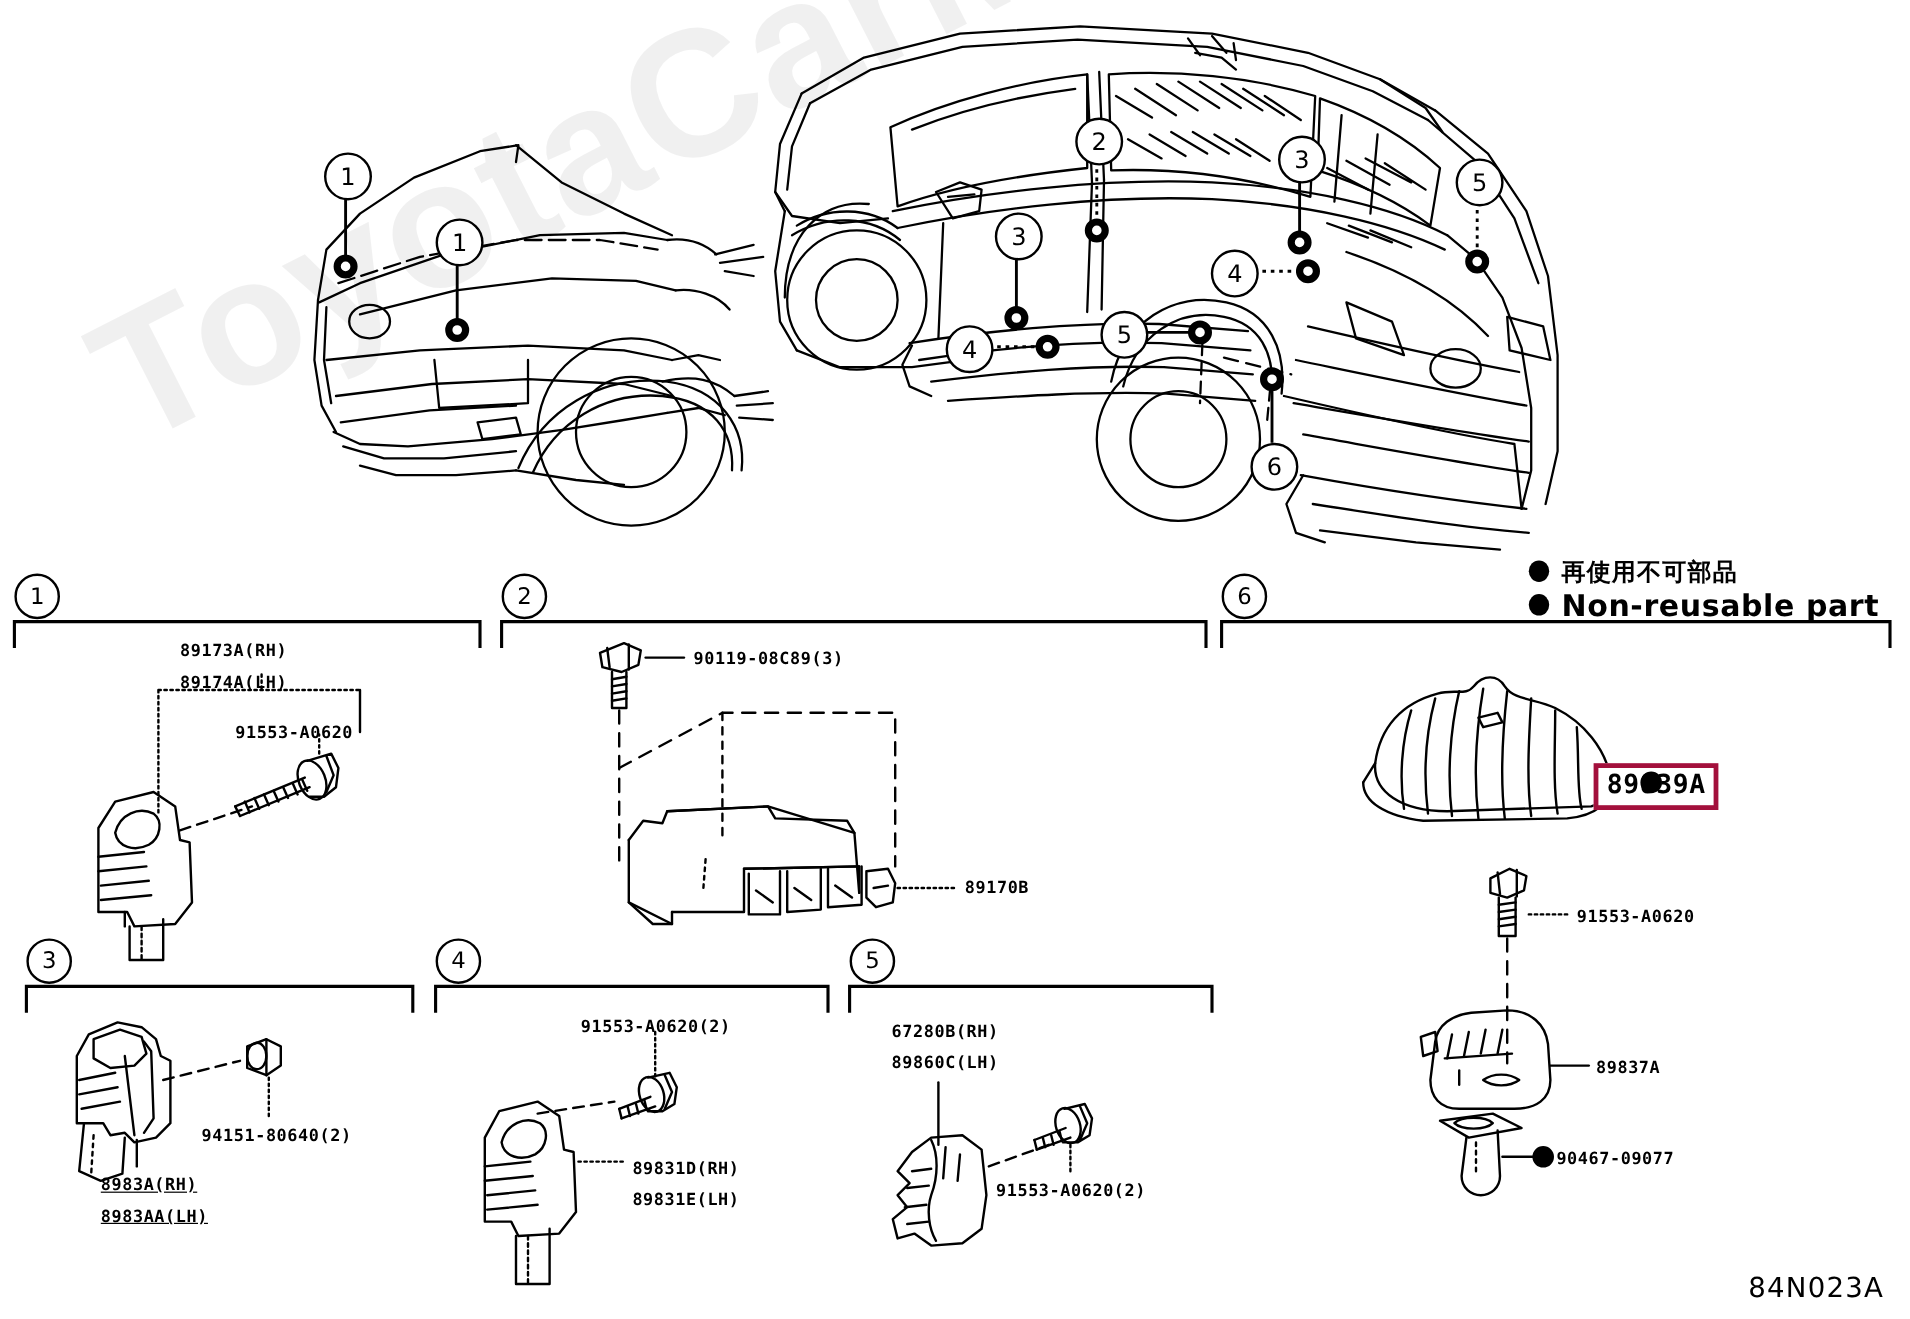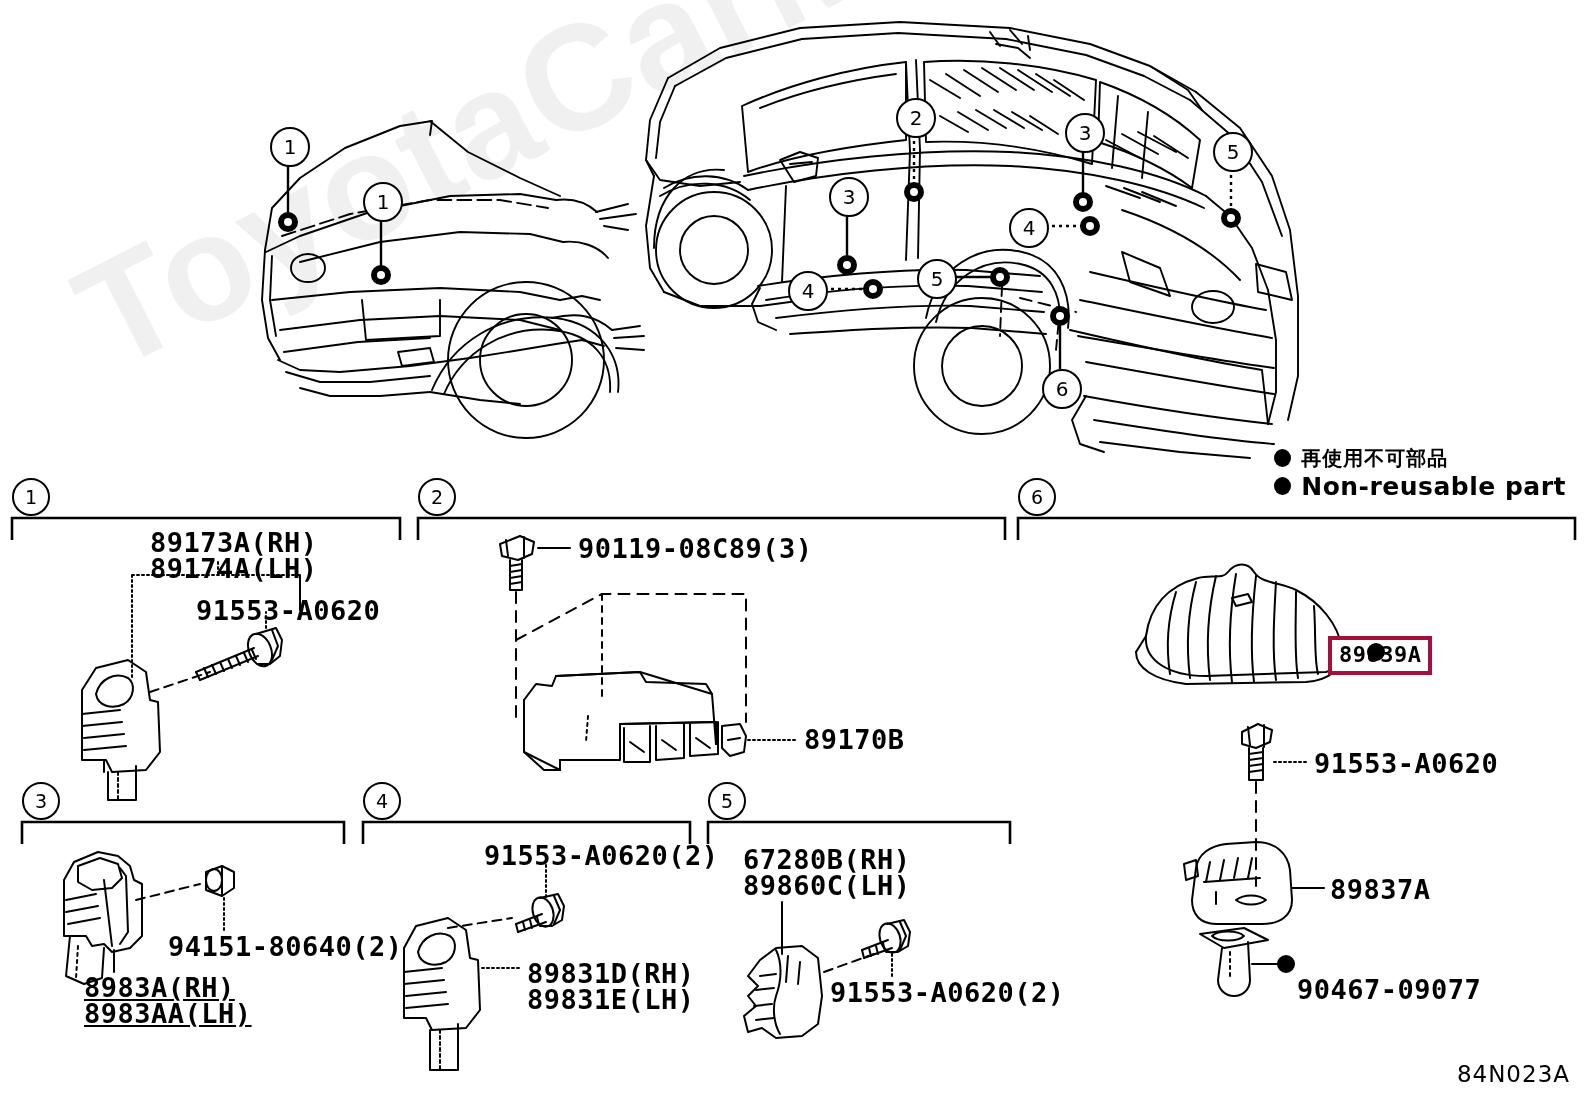--- a/index.html
+++ b/index.html
@@ -18,35 +18,35 @@
     font-family:"Liberation Sans",sans-serif;
     font-size:150px;font-weight:700;color:#000;opacity:0.055;
     transform:rotate(-27deg);transform-origin:0 0;
     white-space:nowrap;pointer-events:none;letter-spacing:2px;
   }
 
   
   .plabel{
     position:absolute;white-space:pre;
     font-family:"DejaVu Sans Mono","Liberation Mono",monospace;
-    font-size:27px;font-weight:700;letter-spacing:0.5px;line-height:26px;
+    font-size:14px;font-weight:700;letter-spacing:0.5px;line-height:26px;
     color:#000;
   }
 
   
   .hl{
     position:absolute;border:4px solid var(--hlc,#a3103c);
     background:#fff;padding:2px 7px 3px 7px;
     font-family:"DejaVu Sans Mono","Liberation Mono",monospace;
     font-size:22px;font-weight:700;letter-spacing:0.5px;color:#000;
     white-space:pre;line-height:26px;
   }
 
   
-  .legend{position:absolute;right:26px;top:444px;}
+  .legend{position:absolute;right:26px;top:462px;}
   .legend-row{display:flex;align-items:center;gap:10px;height:28px;}
   .legend-dot{width:17px;height:18px;border-radius:50%;background:#000;flex:none;}
   .legend-txt{
     font-family:"DejaVu Sans","Liberation Sans",sans-serif;
     font-size:25px;font-weight:700;letter-spacing:0.5px;white-space:pre;
   }
   .legend-txt.jp{font-size:20px;letter-spacing:1px;}
 
   
   .diagcode{
@@ -484,21 +484,21 @@
 89860C(LH)</div>
   <div class="plabel" style="left:830px;top:980px;">91553-A0620(2)</div>
 
   <div class="marker" style="left:1367px;top:643px;width:18px;height:18px;border-width:9px;"></div>
   <div class="hl" style="left:1328px;top:636px;--hlc:#a3103c;">89839A</div>
 
   <div class="plabel" style="left:1314px;top:751px;">91553-A0620</div>
   <div class="plabel" style="left:1330px;top:877px;">89837A</div>
 
   <div class="marker" style="left:1277px;top:955px;width:18px;height:18px;border-width:9px;"></div>
-  <div class="plabel" style="left:1297px;top:953px;margin-top:24px;">90467-09077</div>
+  <div class="plabel" style="left:1297px;top:953px;">90467-09077</div>
 
   <div class="legend">
     <div class="legend-row">
       <div class="legend-dot"></div>
       <div class="legend-txt jp">再使用不可部品</div>
     </div>
     <div class="legend-row">
       <div class="legend-dot"></div>
       <div class="legend-txt">Non-reusable part</div>
     </div>

